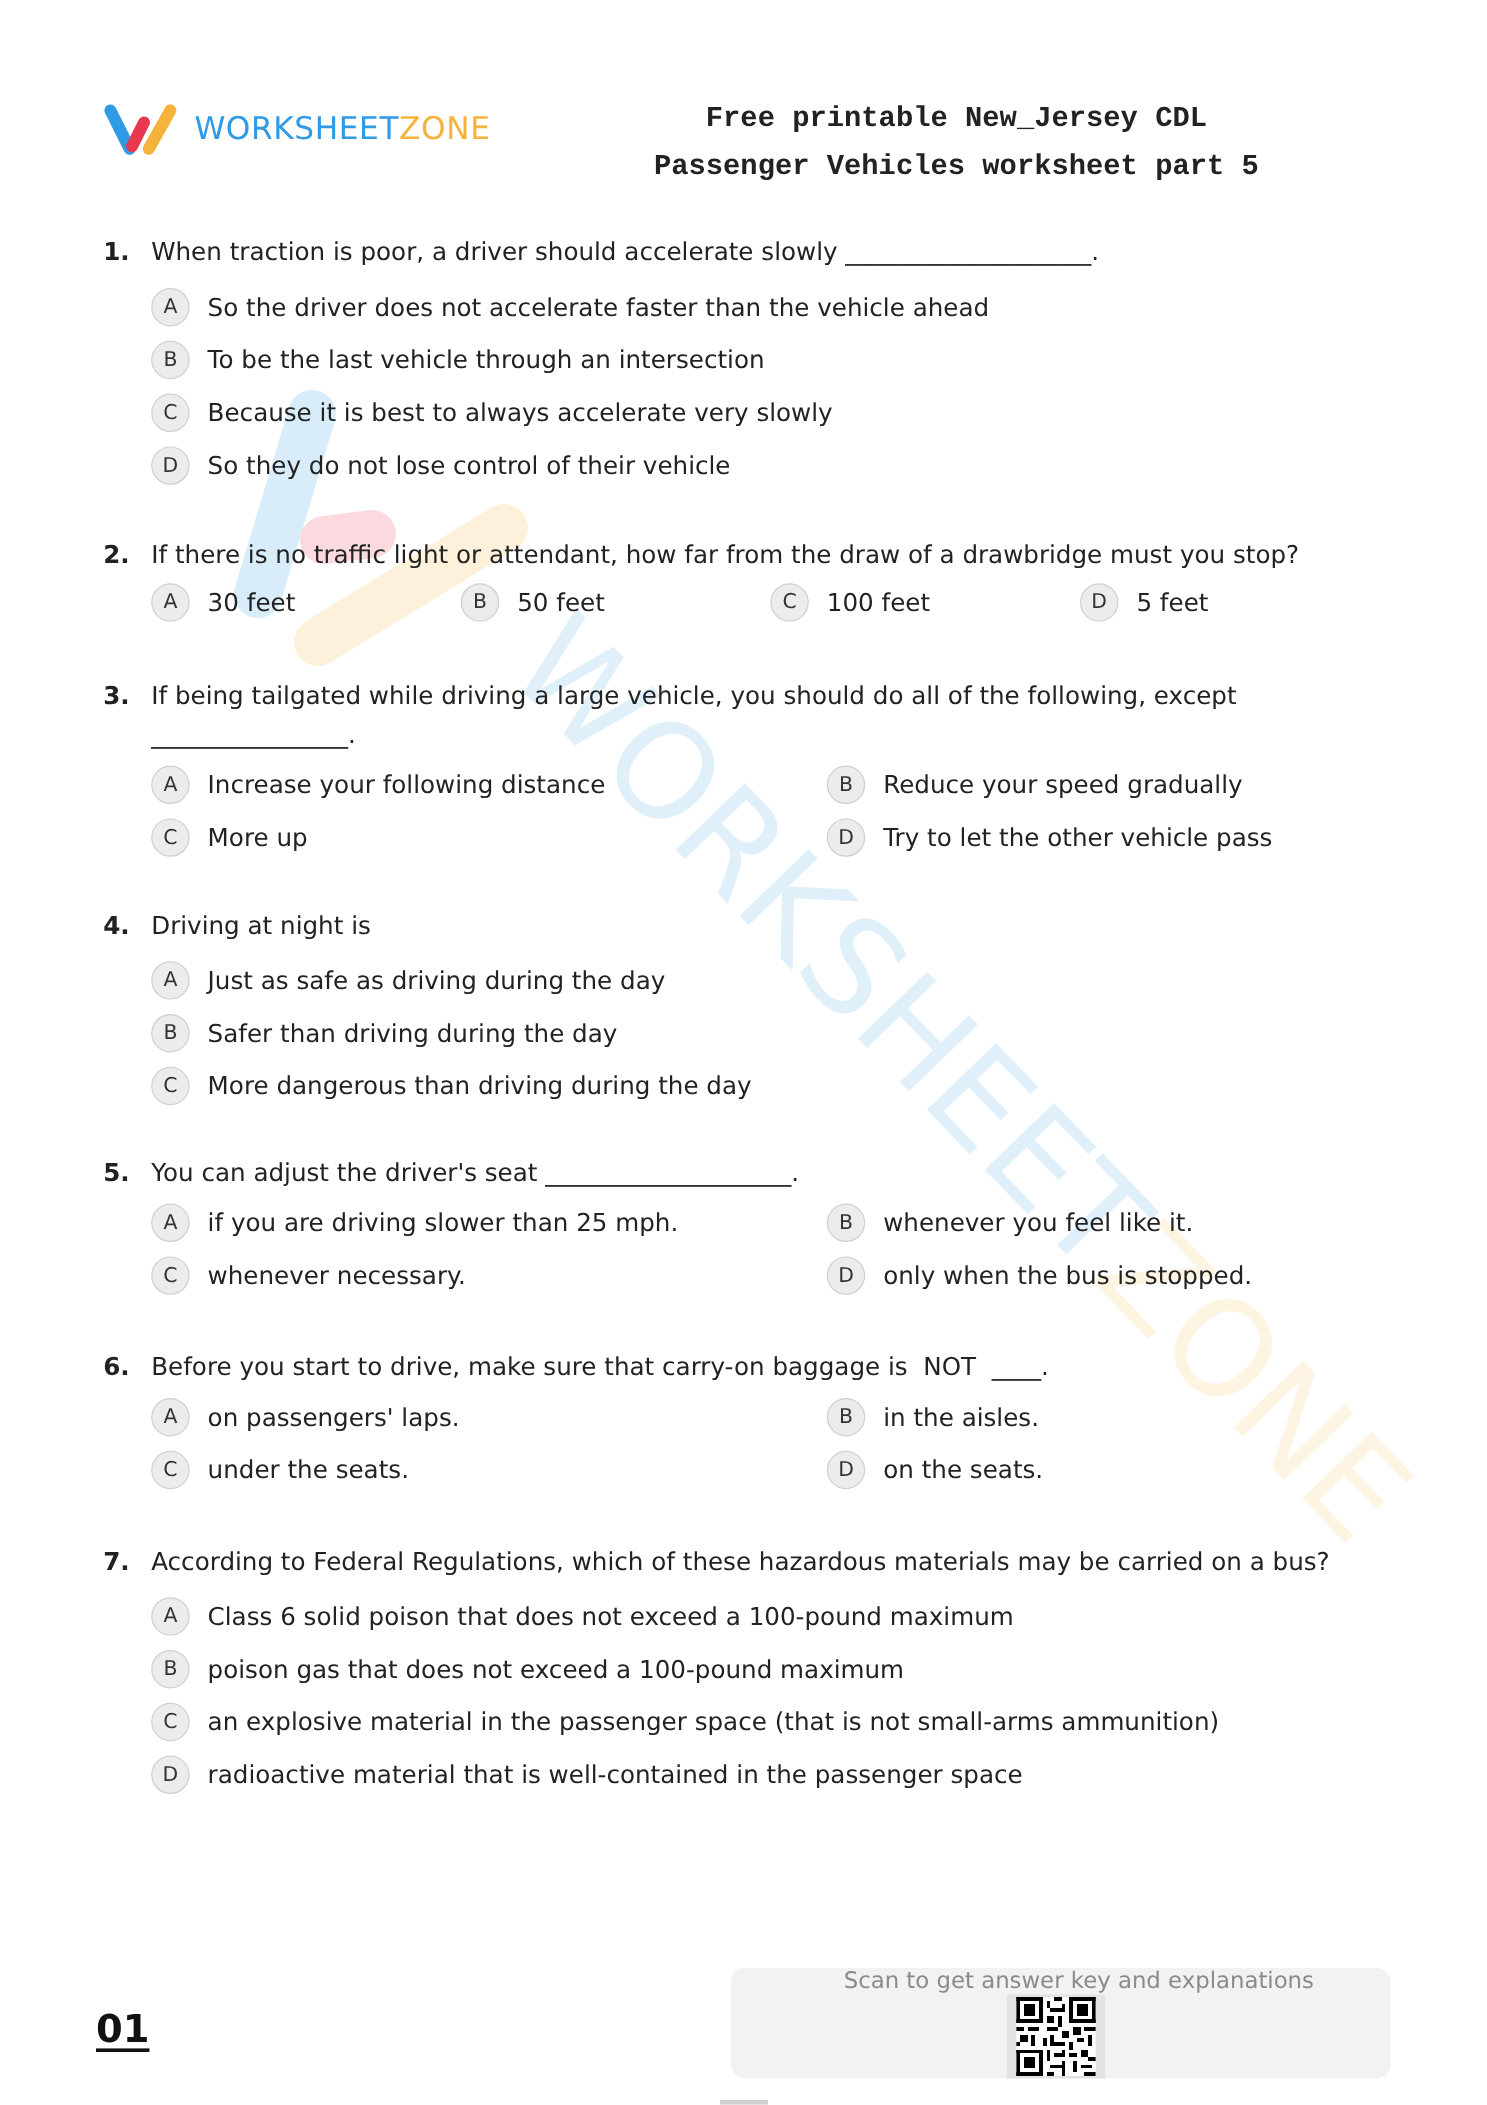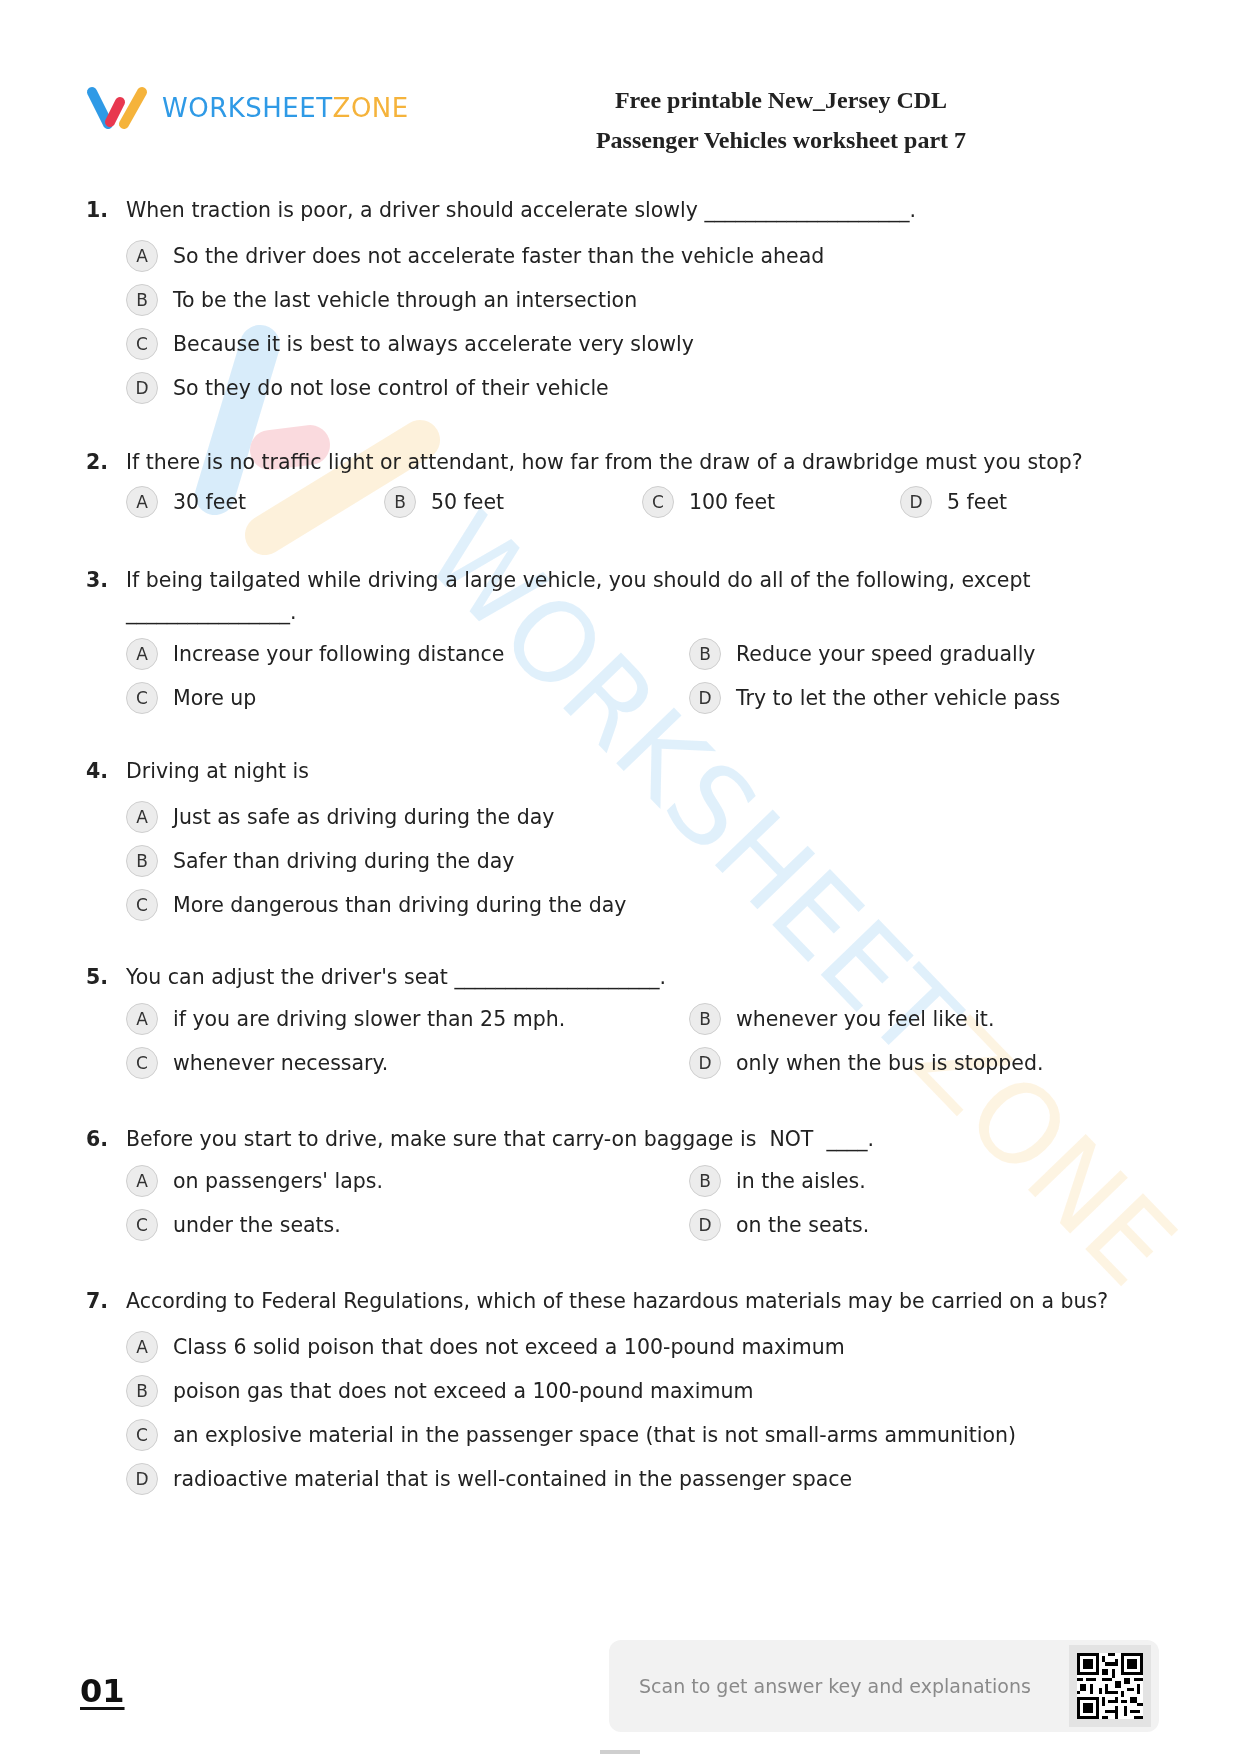--- a/index.html
+++ b/index.html
@@ -44,25 +44,25 @@
       font-family: "DejaVu Sans", sans-serif;
       font-size: 26px;
       letter-spacing: 0.5px;
       font-weight: normal;
     }
     .logo-text .w1 { color: #2f9ae6; }
     .logo-text .w2 { color: #f5b33b; }
 
     .title {
       position: absolute;
-      left: 516px;
+      left: 532px;
       top: 80px;
       width: 530px;
       text-align: center;
-      font-family: Liberation Serif, serif;
+      font-family: Liberation Mono, monospace;
       font-weight: bold;
       font-size: 24px;
       line-height: 40px;
       color: #222;
     }
 
     
     .question {
       position: absolute;
       left: 86px;
@@ -134,20 +134,21 @@
     .scan-box {
       position: absolute;
       left: 609px;
       top: 1640px;
       width: 550px;
       height: 92px;
       background: #f2f2f2;
       border-radius: 12px;
       display: flex;
       align-items: center;
+      flex-direction: column;
     }
     .scan-text {
       margin-left: 30px;
       font-size: 19px;
       color: #8a8a8a;
       flex: 1;
     }
     .qr {
       width: 82px;
       height: 82px;
@@ -188,21 +189,21 @@
       <line x1="26" y1="38" x2="36" y2="18" stroke="#e8384f" stroke-width="10" stroke-linecap="round"></line>
       <line x1="40" y1="40" x2="58" y2="8" stroke="#f5b33b" stroke-width="10" stroke-linecap="round"></line>
     </svg>
     <div class="logo-text">
       <span class="w1">WORKSHEET</span><span class="w2">ZONE</span>
     </div>
   </div>
 
   <div class="title">
     <div>Free printable New_Jersey CDL</div>
-    <div>Passenger Vehicles worksheet part 7</div>
+    <div>Passenger Vehicles worksheet part 5</div>
   </div>
 
   <div class="question" style="top:194px;">
     <div class="q-stem">
       <span class="q-num">1.</span>
       <span class="q-text">When traction is poor, a driver should accelerate slowly ____________________.</span>
     </div>
     <div class="options list">
       <div class="opt">
           <span class="badge">A</span>

